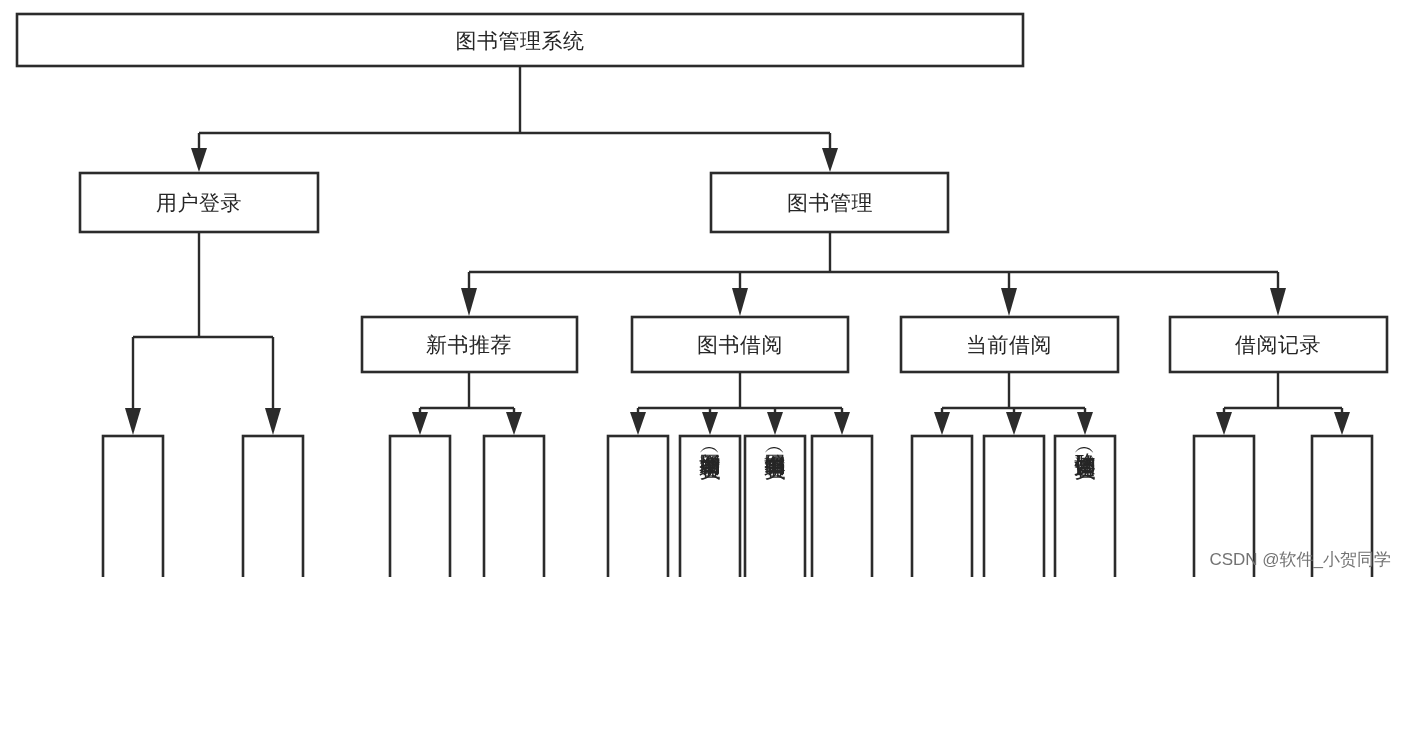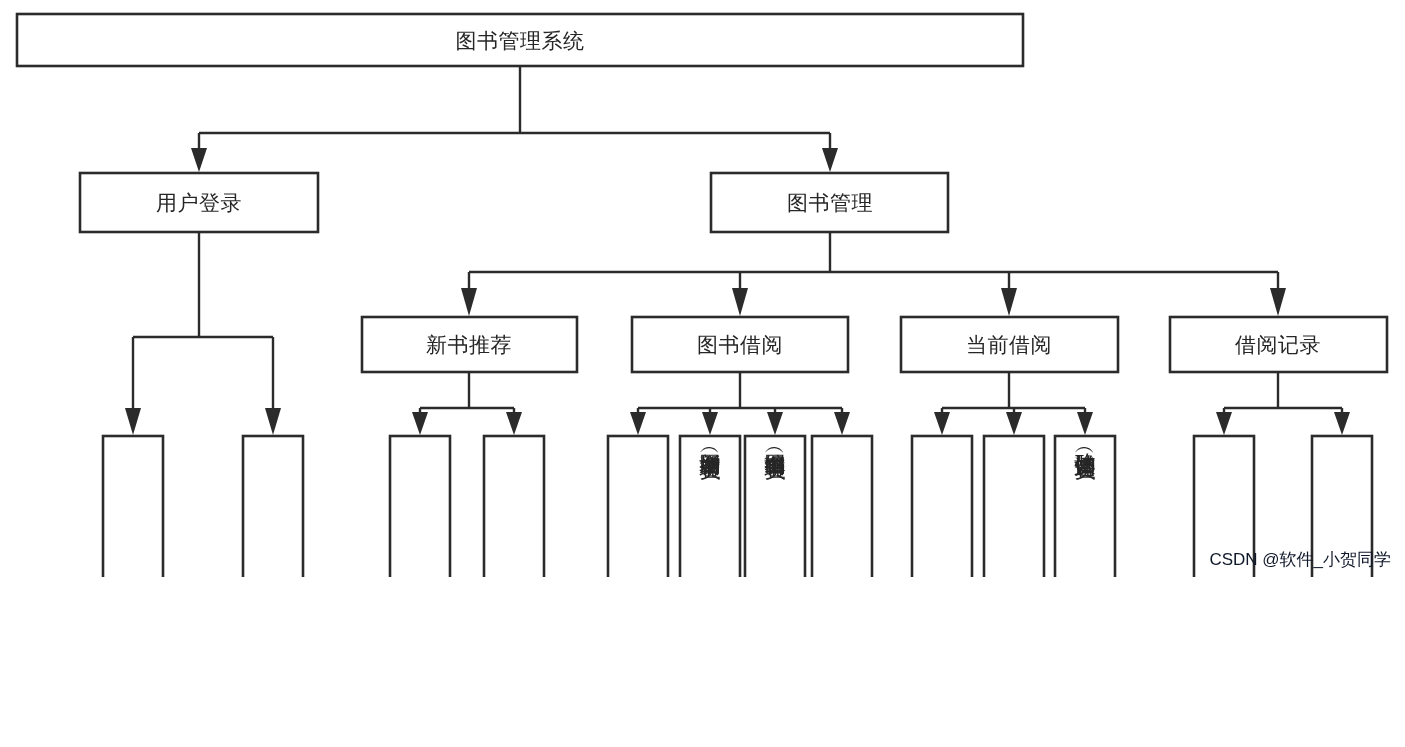--- a/index.html
+++ b/index.html
@@ -47,21 +47,21 @@
     text-anchor: middle;
     dominant-baseline: middle;
     letter-spacing: 0.5px;
   }
   .watermark-text {
     position: absolute;
     right: 14px;
     bottom: 6px;
     font-family: "Liberation Sans", "DejaVu Sans", sans-serif;
     font-size: 17px;
-    color: #0f172a;
+    color: #737373;
     white-space: nowrap;
     user-select: none;
   }
   .vlabel-box {
     position: absolute;
     display: flex;
     align-items: center;
     justify-content: center;
     pointer-events: none;
   }

